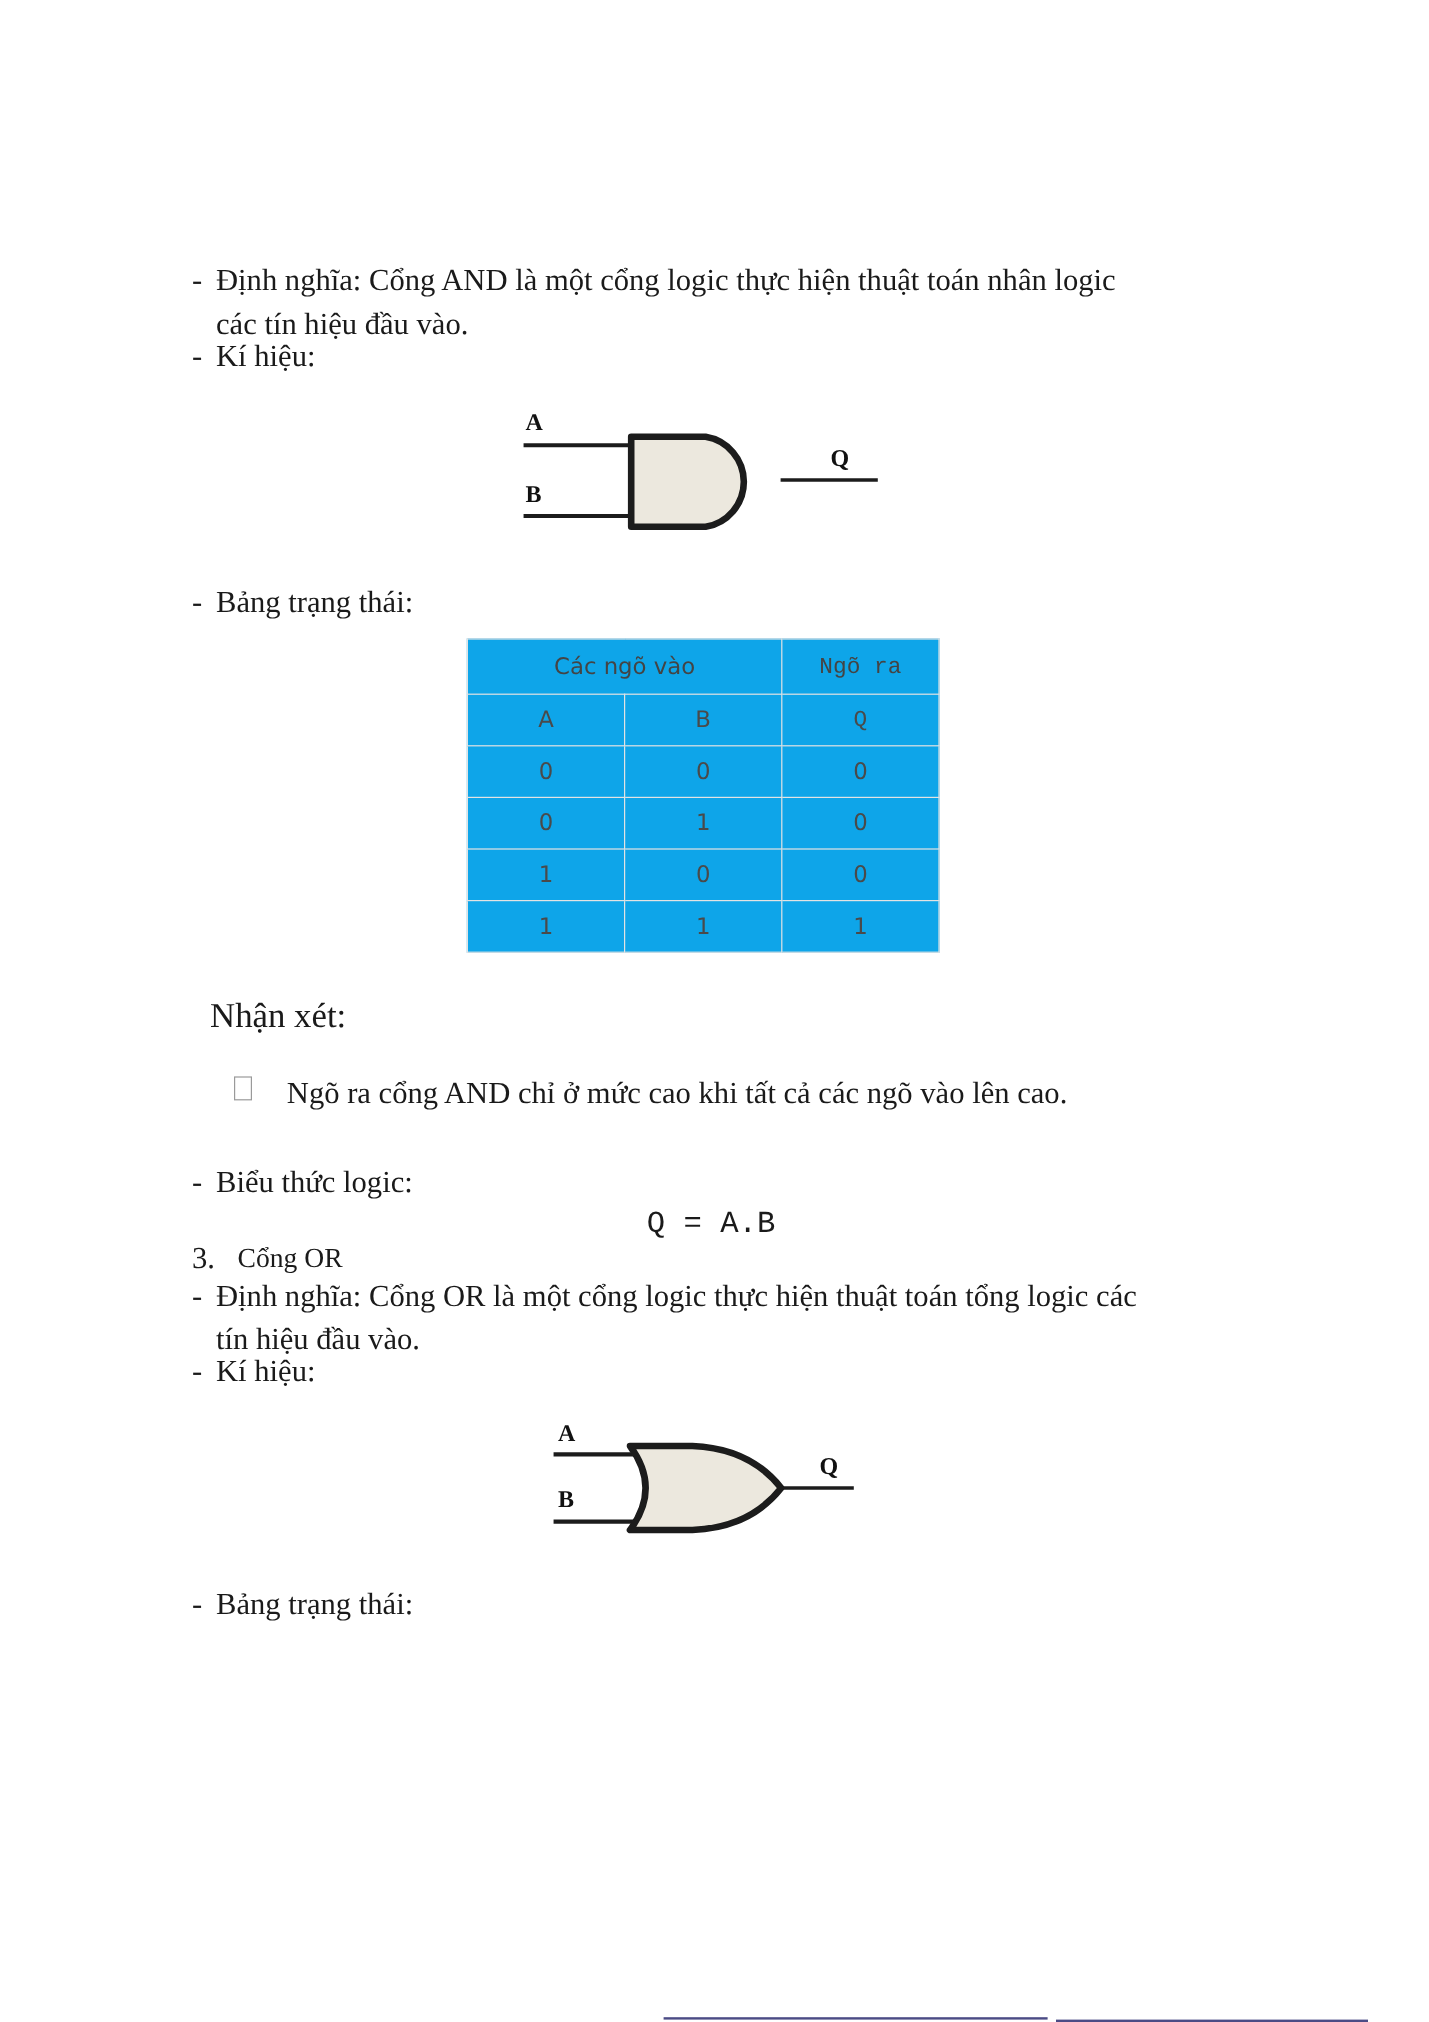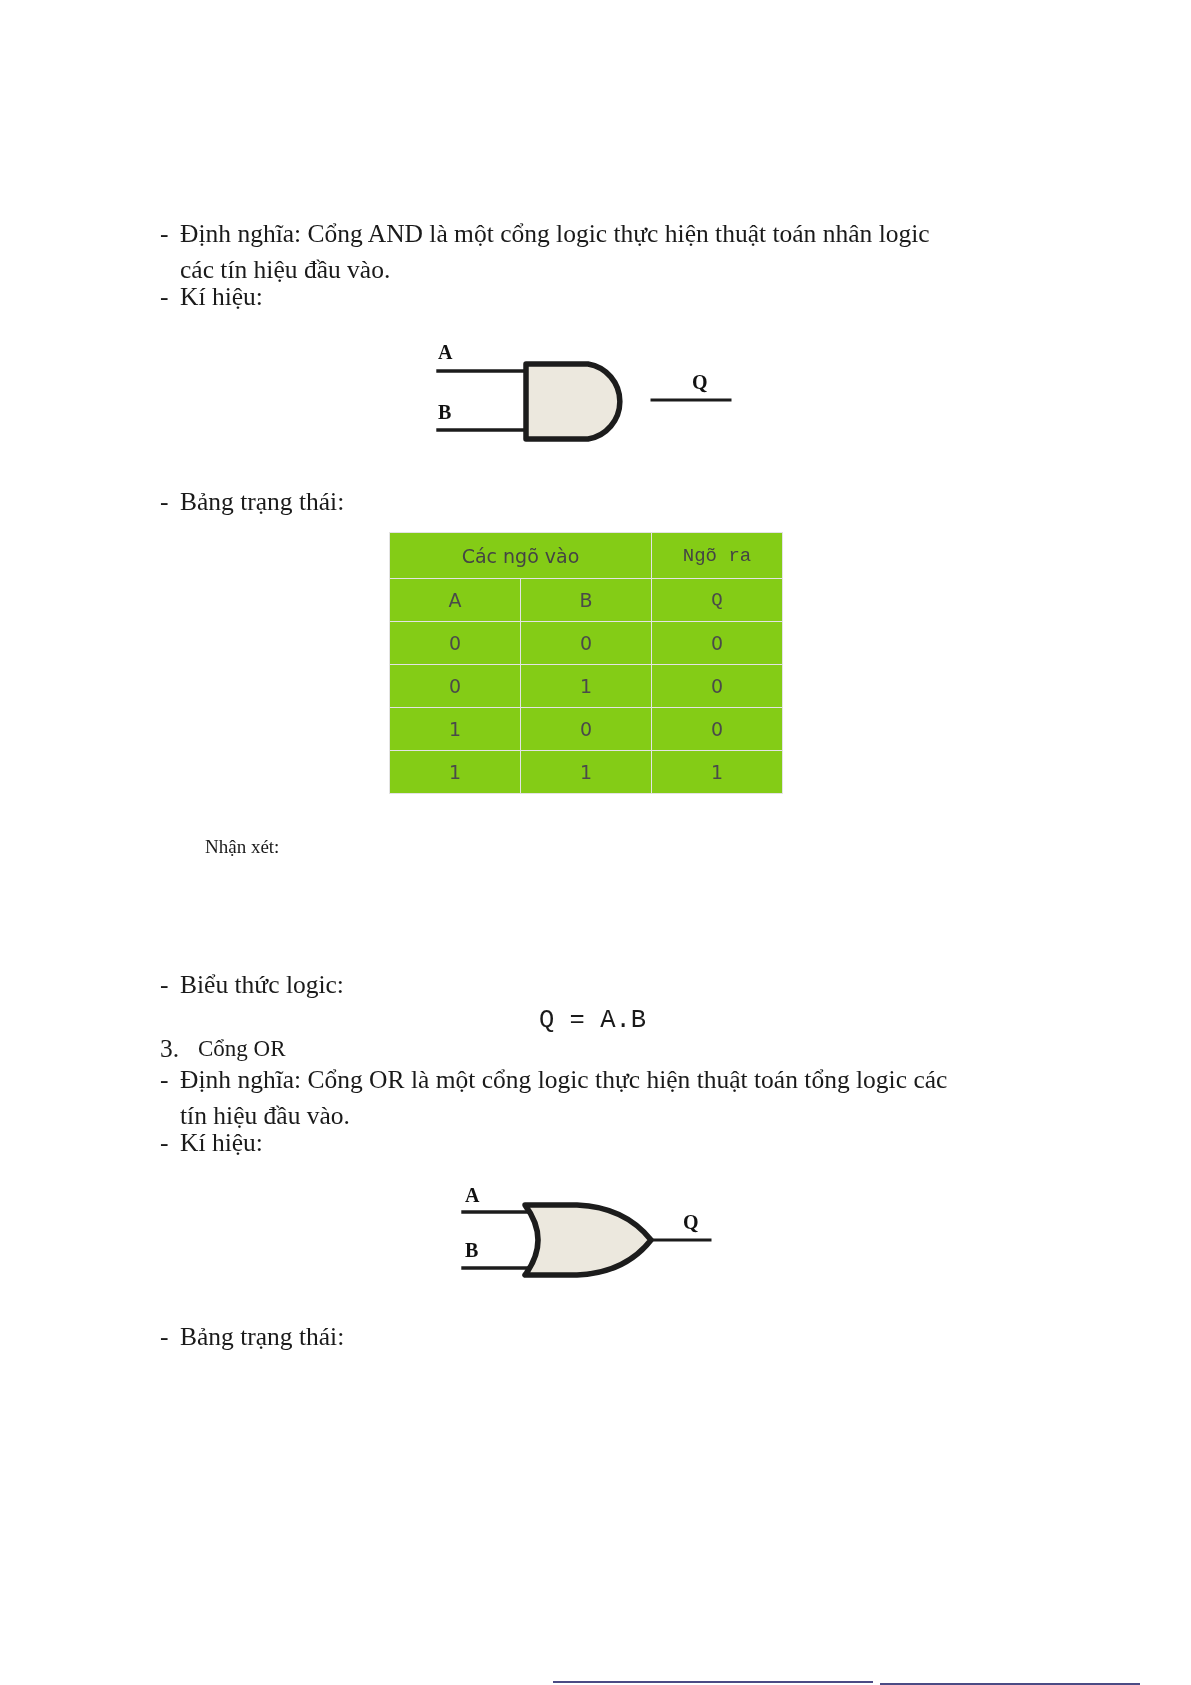--- a/index.html
+++ b/index.html
@@ -68,24 +68,23 @@
   }
   .bullet-item .bullet-body {
     margin-left: 44px;
     display: block;
     font-size: 25.5px;
     line-height: 36px;
   }
 
   .plain-line {
     position: absolute;
-    font-size: 19px;
+    font-size: 29px;
     line-height: 36px;
     white-space: nowrap;
-    margin-left: 30px;
   }
 
   .formula {
     position: absolute;
     font-size: 25.5px;
     line-height: 36px;
     white-space: nowrap;
     font-family: Liberation Mono, monospace;
   }
 
@@ -101,21 +100,21 @@
     color: #111111;
   }
 
   
   .truth-table {
     position: absolute;
     border-collapse: collapse;
     font-family: "DejaVu Sans", "Liberation Sans", sans-serif;
     font-size: 19px;
     color: #4a4a4a;
-    background: #84cc16;
+    background: #0ea5e9;
     padding-left: 28px;
   }
   .truth-table td, .truth-table th {
     border: 1px solid #e3e3e3;
     text-align: center;
     font-weight: normal;
     padding: 0;
     height: 42px;
     vertical-align: middle;
   }
@@ -203,20 +202,24 @@
       <tr>
         <td>1</td>
         <td>1</td>
         <td>1</td>
       </tr>
     </tbody>
   </table>
 
   <div class="plain-line" style="left:175px; top:829px;">Nhận xét:</div>
 
+  <div class="bullet-item" style="left:195px; top:893px; width:790px;">
+    <span class="tofu"></span>
+    <span class="bullet-body">Ngõ ra cổng AND chỉ ở mức cao khi tất cả các ngõ vào lên cao.</span>
+  </div>
 
 
   <div class="dash-item" style="left:160px; top:967px; width:600px;">
     <span class="dash">-</span>
     <span class="dash-body">Biểu thức logic:</span>
   </div>
 
   <div class="formula" style="left:539px; top:1003px;">Q = A.B</div>
 
   <div class="num-item" style="left:160px; top:1031px; width:600px;">

